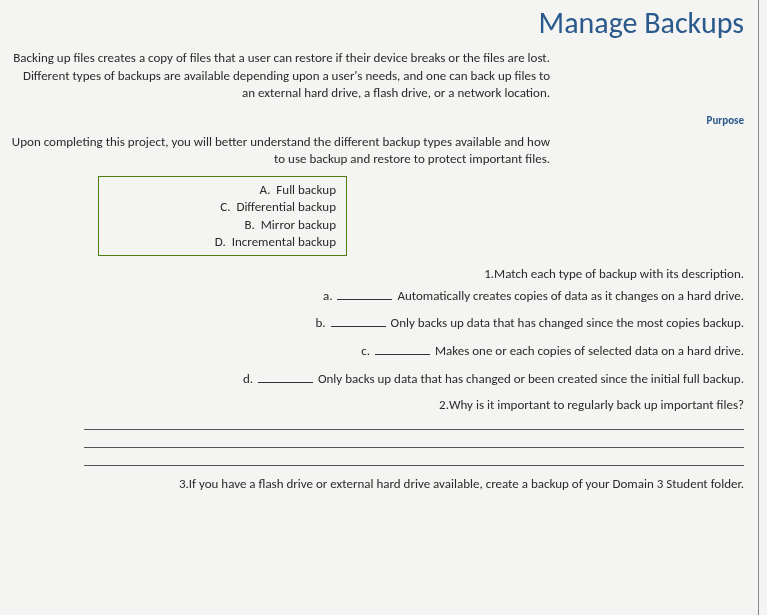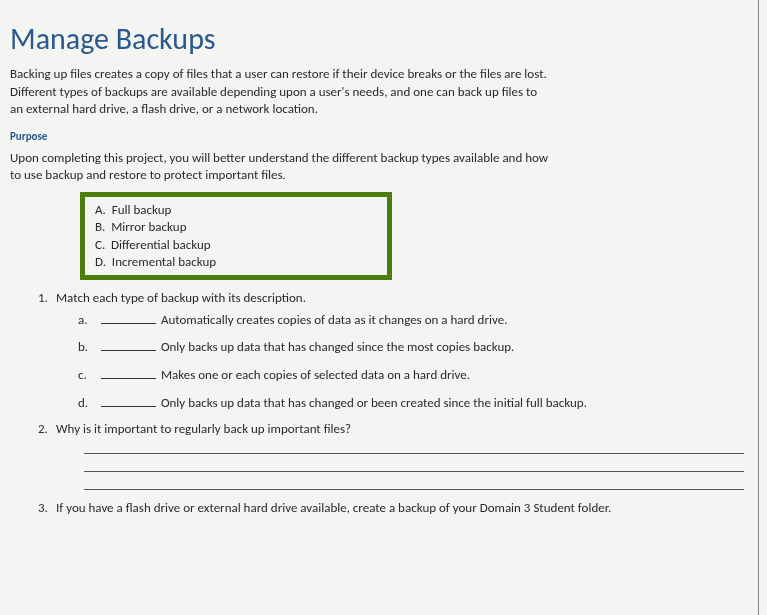--- a/index.html
+++ b/index.html
@@ -13,41 +13,42 @@
       color: #2a2a2a;
       position: relative;
     }
     .page {
       display: flex;
       width: 100%;
       height: 100%;
     }
     .main {
       flex: 1;
-      padding: 20px 14px 8px 10px;
+      padding: 4px 14px 8px 10px;
+      text-align: right;
     }
     h1 {
       color: #2a5a8c;
       font-weight: 400;
       font-size: 30px;
       margin-bottom: 8px;
     }
     .intro { line-height: 1.35; margin-bottom: 12px; max-width: 540px; }
     h2.section {
       color: #2a5a8c;
       font-weight: 600;
       font-size: 11px;
       margin: 10px 0 6px 0;
     }
     .purpose-text { line-height: 1.35; margin-bottom: 8px; max-width: 540px; }
     .option-box {
-      border: 5px solid #4d7c0f;
+      border: 1px solid #4d7c0f;
       padding: 4px 10px 4px 10px;
-      margin: 4px 0 2px 70px;
-      width: 312px;
+      margin: 4px 0 2px 88px;
+      width: 249px;
     }
     .option-box div { line-height: 1.35; }
     ol.steps { list-style: none; margin-left: 28px; margin-top: 10px; }
     ol.steps > li { margin-bottom: 8px; }
     ol.steps > li .num { display:inline-block; width:18px; }
     .subitems { margin-left: 40px; margin-top: 6px; }
     .subitems .row { margin-bottom: 10px; line-height:1.35; }
     .subitems .let { display:inline-block; width:18px; vertical-align: top; }
     .blank { display:inline-block; border-bottom:1px solid #333; width:55px; height:12px; vertical-align: baseline; margin: 0 2px; }
     .writelines { margin-left: 46px; margin-top:4px; }
@@ -66,22 +67,22 @@
   <div class="main">
     <h1>Manage Backups</h1>
     <p class="intro">Backing up files creates a copy of files that a user can restore if their device breaks or the files are lost. Different types of backups are available depending upon a user's needs, and one can back up files to an external hard drive, a flash drive, or a network location.</p>
 
     <h2 class="section">Purpose</h2>
     <p class="purpose-text">Upon completing this project, you will better understand the different backup types available and how to use backup and restore to protect important files.</p>
 
 
     <div class="option-box">
       <div>A.&nbsp;&nbsp;<span>Full backup</span></div>
+      <div>C.&nbsp;&nbsp;<span>Differential backup</span></div>
       <div>B.&nbsp;&nbsp;<span>Mirror backup</span></div>
-      <div>C.&nbsp;&nbsp;<span>Differential backup</span></div>
       <div>D.&nbsp;&nbsp;<span>Incremental backup</span></div>
     </div>
 
     <ol class="steps">
       <li>
         <span class="num">1.</span><span>Match each type of backup with its description.</span>
         <div class="subitems">
           <div class="row">
             <span class="let">a.</span>
             <span class="blank"></span>

